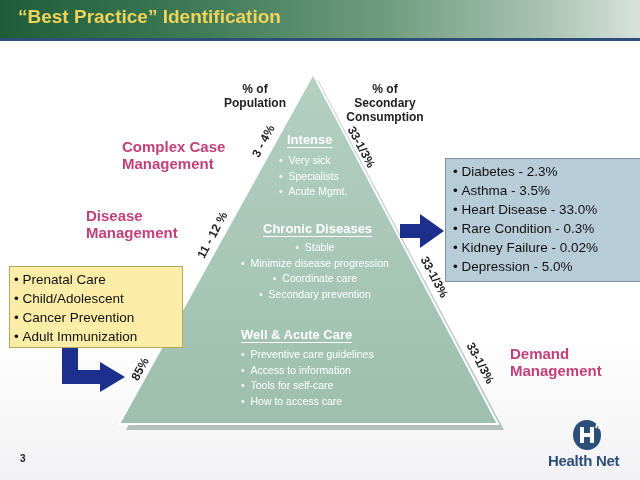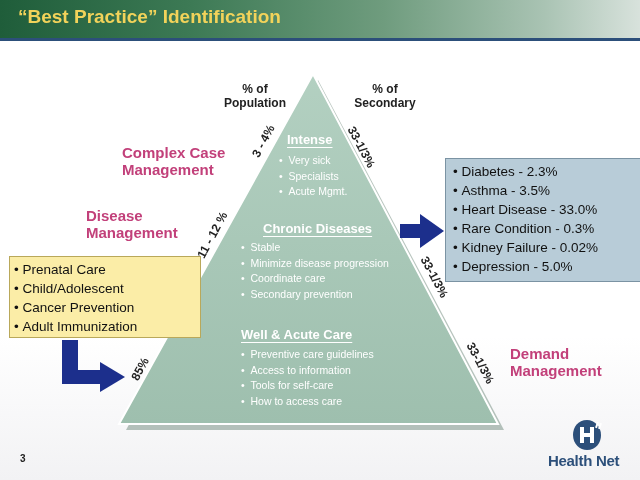--- a/index.html
+++ b/index.html
@@ -13,21 +13,21 @@
   #titleline{left:0;top:38px;width:640px;height:3px;background:#2c4f7a;}
   svg#tri{left:0;top:0;}
   .hdr{font-size:12px;font-weight:bold;color:#222;text-align:center;line-height:14px;}
   .pct{font-size:12px;font-weight:bold;color:#222;white-space:nowrap;}
   .mgmt{font-size:15px;font-weight:bold;color:#c2407a;line-height:17px;white-space:nowrap;}
   .sect{font-size:13px;font-weight:bold;color:#ffffff;white-space:nowrap;text-decoration:underline;text-underline-offset:3px;}
   .bullets{font-size:10.5px;color:#ffffff;line-height:15.5px;white-space:nowrap;}
   .bullets div::before{content:"\2022\00a0\00a0";}
   .box{font-size:13.5px;color:#111;line-height:19px;white-space:nowrap;}
   .box div::before{content:"\2022\00a0";}
-  #leftbox{left:9px;top:256px;width:192px;height:82px;background:#fbeda7;border:1px solid #b9a85a;padding:3px 0 0 4px;box-sizing:border-box;}
+  #leftbox{left:9px;top:266px;width:174px;height:82px;background:#fbeda7;border:1px solid #b9a85a;padding:3px 0 0 4px;box-sizing:border-box;}
   #rightbox{left:445px;top:158px;width:221px;height:124px;background:#b8ccd8;border:1px solid #7b93a3;padding:3px 0 0 7px;box-sizing:border-box;}
   #pagenum{left:20px;top:453px;font-size:10px;font-weight:bold;color:#222;}
   #logo-icon{left:570px;top:418px;width:34px;height:34px;}
   #brand{left:548px;top:452px;font-size:15px;font-weight:bold;color:#2c4f7a;white-space:nowrap;letter-spacing:-0.3px;}
 </style>
 </head>
 <body>
 
 <div class="abs" id="titlebar"></div>
 <div class="abs" id="title">“Best Practice” Identification</div>
@@ -56,53 +56,54 @@
   </g>
 </svg>
 
 <div class="abs hdr" style="left:210px;top:82px;width:90px;">
   <div>% of</div>
   <div>Population</div>
 </div>
 <div class="abs hdr" style="left:340px;top:82px;width:90px;">
   <div>% of</div>
   <div>Secondary</div>
+  <div>Consumption</div>
 </div>
 
 <div class="abs pct" style="left:246px;top:134px;transform:rotate(-62deg);">3 - 4%</div>
 <div class="abs pct" style="left:187px;top:228px;transform:rotate(-62deg);">11 - 12 %</div>
 <div class="abs pct" style="left:128px;top:362px;transform:rotate(-62deg);">85%</div>
 <div class="abs pct" style="left:339px;top:140px;transform:rotate(62deg);">33-1/3%</div>
 <div class="abs pct" style="left:412px;top:270px;transform:rotate(62deg);">33-1/3%</div>
 <div class="abs pct" style="left:458px;top:356px;transform:rotate(62deg);">33-1/3%</div>
 
 <div class="abs sect" style="left:287px;top:132px;">Intense</div>
 <div class="abs bullets" style="left:279px;top:153px;">
   <div>Very sick</div>
   <div>Specialists</div>
   <div>Acute Mgmt.</div>
 </div>
 
 <div class="abs sect" style="left:241px;top:221px;margin-left:22px;">Chronic Diseases</div>
-<div class="abs bullets" style="left:241px;top:240px;">
+<div class="abs bullets" style="left:241px;top:240px;text-align:center;">
   <div>Stable</div>
   <div>Minimize disease progression</div>
   <div>Coordinate care</div>
   <div>Secondary prevention</div>
 </div>
 
 <div class="abs sect" style="left:241px;top:327px;">Well &amp; Acute Care</div>
 <div class="abs bullets" style="left:241px;top:347px;">
   <div>Preventive care guidelines</div>
   <div>Access to information</div>
   <div>Tools for self-care</div>
   <div>How to access care</div>
 </div>
 
-<div class="abs mgmt" style="left:122px;top:144px;">
+<div class="abs mgmt" style="left:122px;top:138px;">
   <div>Complex Case</div>
   <div>Management</div>
 </div>
 <div class="abs mgmt" style="left:86px;top:207px;">
   <div>Disease</div>
   <div>Management</div>
 </div>
 <div class="abs mgmt" style="left:510px;top:345px;">
   <div>Demand</div>
   <div>Management</div>

